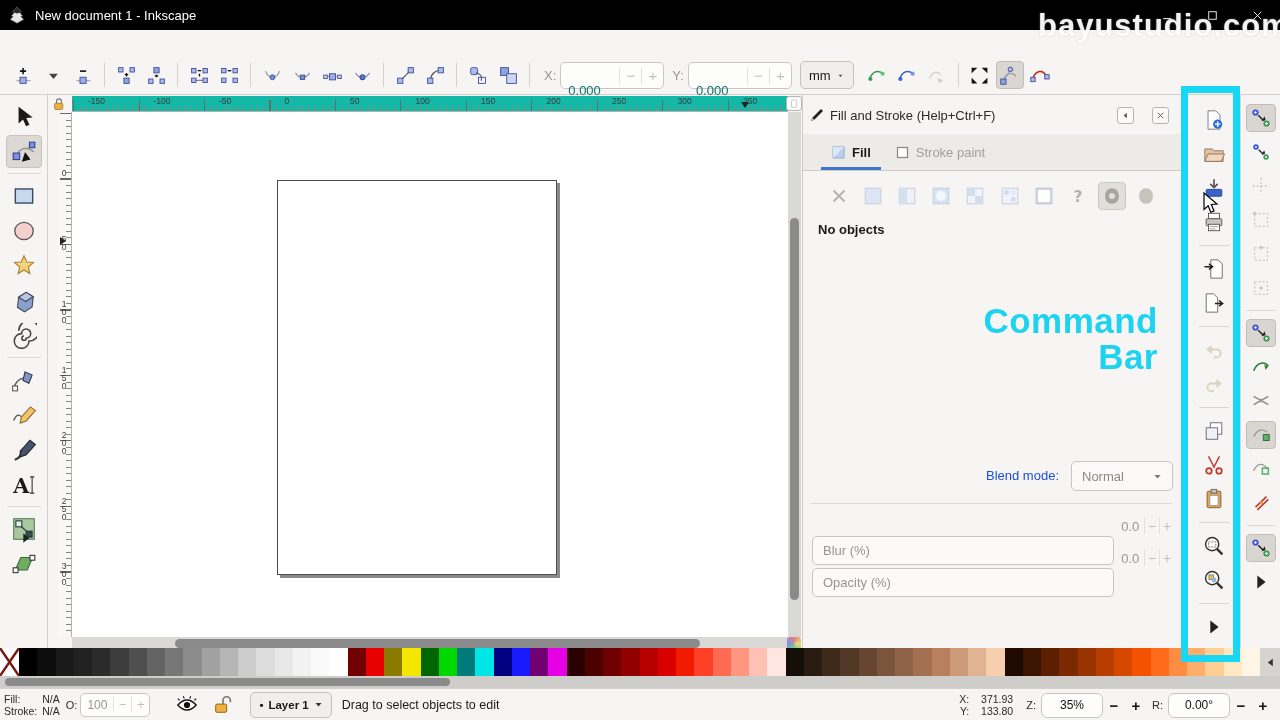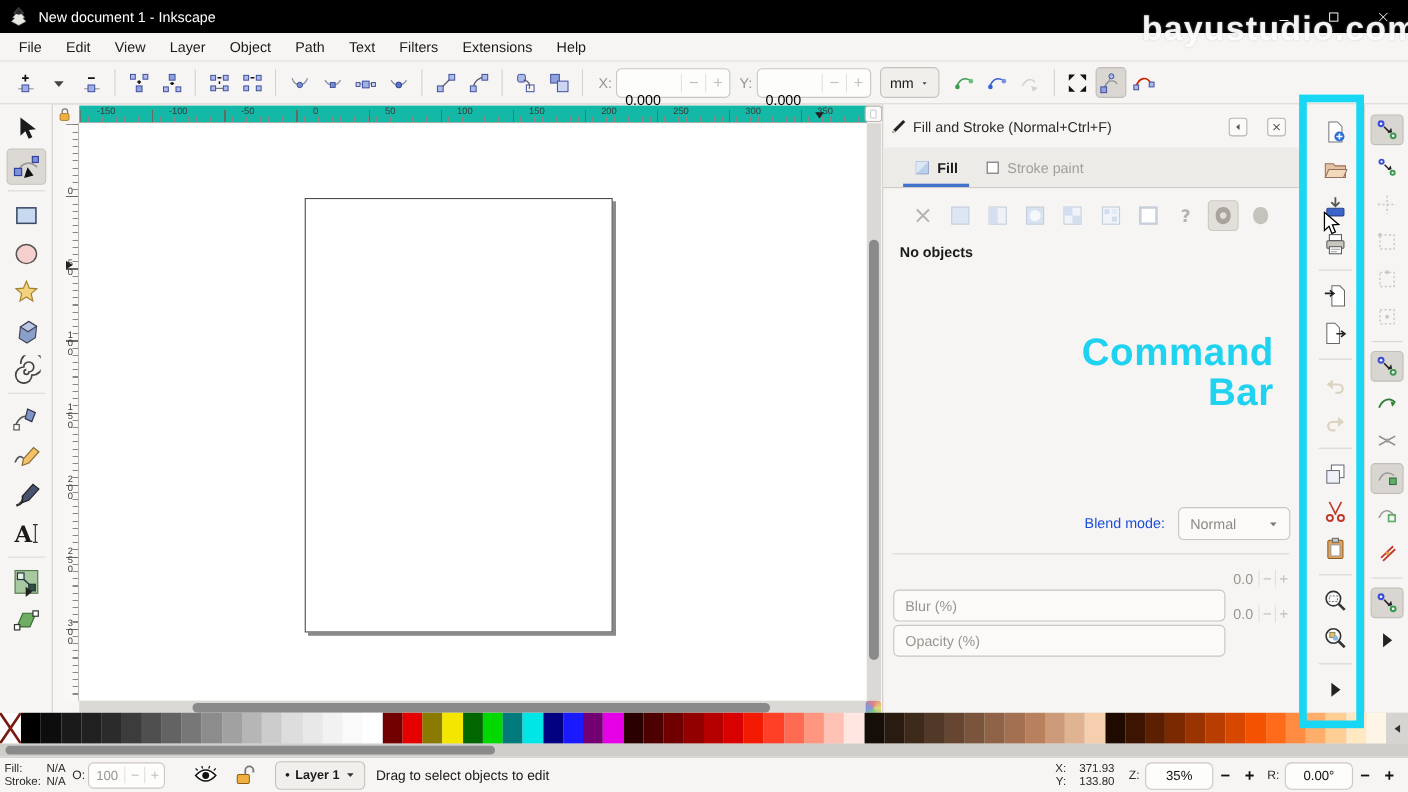--- a/index.html
+++ b/index.html
@@ -21,21 +21,21 @@
   .menu-item { padding:4px 11px; color:#1a1a1a; font-size:13px; }
 
   
   .toolbar2 { position:absolute; left:0; top:56px; width:1280px; height:39px; background:#f6f5f3; border-bottom:1px solid #d4d0cb; display:flex; align-items:center; padding-left:8px; }
   .tb-ic { width:28px; height:28px; border-radius:4px; display:flex; align-items:center; justify-content:center; margin:0 1px; }
   .tb-ic svg { width:21px; height:21px; }
   .tb-ic.pressed { background:#dad6d1; border:1px solid #c2bdb6; }
   .tb-sep { width:1px; height:24px; background:#d5d1cc; margin:0 6px; }
   .spin-label { color:#9a958e; margin:0 4px 0 8px; font-size:13px; }
   .spinbox { display:flex; align-items:center; background:#fdfdfc; border:1px solid #cbc6c0; border-radius:5px; height:27px; }
-  .spinbox .val { width:58px; padding-left:7px; color:#000000; font-size:13px;margin-top:30px; }
+  .spinbox .val { width:58px; padding-left:7px; color:#0f766e; font-size:13px;margin-top:30px; }
   .spinbox .step { width:22px; text-align:center; color:#c4bfb8; border-left:1px solid #e4e0da; font-size:15px; }
   .unit-btn { display:flex; align-items:center; justify-content:center; gap:5px; background:#f1efec; border:1px solid #c6c1bb; border-radius:5px; height:28px; width:54px; margin:0 8px; font-size:13px; color:#1a1a1a; }
   .unit-btn svg { width:9px; height:9px; }
 
   
   .toolbox { position:absolute; left:0; top:95px; width:48px; height:553px; background:#f6f5f3; border-right:1px solid #d4d0cb; display:flex; flex-direction:column; align-items:center; padding-top:4px; }
   .tool { width:36px; height:33px; border-radius:4px; display:flex; align-items:center; justify-content:center; margin:1px 0; }
   .tool svg { width:26px; height:26px; }
   .tool.pressed { background:#dcd9d5; border:1px solid #c6c2bc; }
   .tool-sep { width:34px; height:1px; background:#ddd9d4; margin:4px 0; }
@@ -169,32 +169,20 @@
         </div>
       <div class="win-btn">
           <svg viewBox="0 0 24 24">
             <path d="M6 6l12 12M18 6L6 18" stroke="#fff" stroke-width="1.4" fill="none"></path>
           </svg>
         </div>
     </div>
   </div>
   <div class="watermark">bayustudio.com</div>
 
-  <div class="menubar" id="menubar">
-      <span class="menu-item">File</span>
-      <span class="menu-item">Edit</span>
-      <span class="menu-item">View</span>
-      <span class="menu-item">Layer</span>
-      <span class="menu-item">Object</span>
-      <span class="menu-item">Path</span>
-      <span class="menu-item">Text</span>
-      <span class="menu-item">Filters</span>
-      <span class="menu-item">Extensions</span>
-      <span class="menu-item">Help</span>
-    </div>
 
   <div class="toolbar2" id="toolbar2">
       <div class="tb-ic">
         <svg viewBox="0 0 24 24">
           <path d="M4 18h16" stroke="#888"></path>
           <rect x="8" y="14" width="7" height="7" fill="#9db0e4" stroke="#3a4a9a"></rect>
           <path d="M11.5 3.5v7M8 7h7" stroke="#111" stroke-width="1.8"></path>
         </svg>
       </div>
       <div class="tb-ic">
@@ -500,21 +488,21 @@
       <div class="thumb"></div>
     </div>
   <div class="cms-btn"></div>
 
   <div class="dock">
     <div class="dock-header">
       <svg class="hd" viewBox="0 0 24 24">
         <path d="M3 21l5-2L21 6l-3-3L5 16z" fill="#222"></path>
           <path d="M3 21l2-5 3 3z" fill="#cdbda4"></path>
       </svg>
-      <span class="dock-title">Fill and Stroke (Normal+Ctrl+F)</span>
+      <span class="dock-title">Fill and Stroke (Help+Ctrl+F)</span>
       <div class="dock-hbtn collapse">
           <svg viewBox="0 0 24 24">
             <path d="M15 6l-7 6 7 6z" fill="#555"></path>
           </svg>
         </div>
       <div class="dock-hbtn close">
           <svg viewBox="0 0 24 24">
             <path d="M6 6l12 12M18 6L6 18" stroke="#555" stroke-width="2" fill="none"></path>
           </svg>
         </div>

